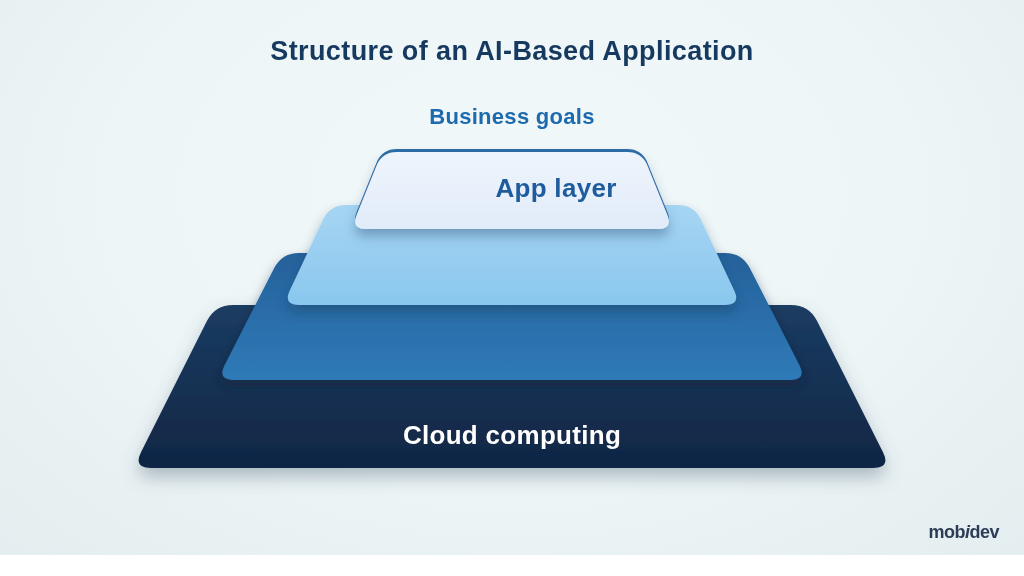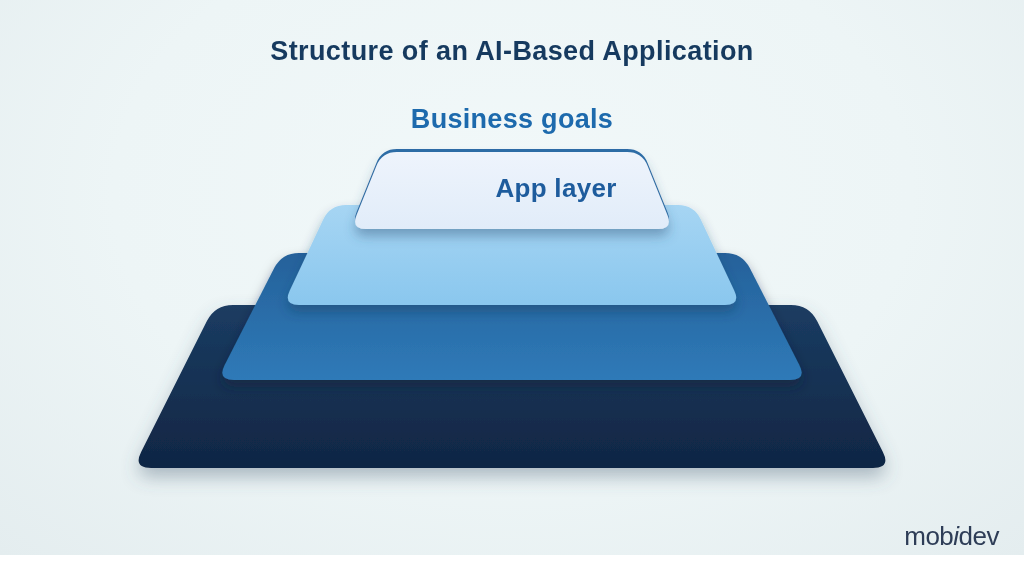--- a/index.html
+++ b/index.html
@@ -25,34 +25,34 @@
     left: 0;
     width: 100%;
     text-align: center;
     font-weight: 700;
     line-height: 1;
     white-space: nowrap;
     user-select: none;
   }
 
   .diagram-title   { top: 38px;  font-size: 27px; letter-spacing: 0.4px; color: #163a5f; }
-  .pyramid-caption { top: 106px; font-size: 27px; letter-spacing: 0.3px; color: #1d6aad; }
+  .pyramid-caption { top: 106px; font-size: 22px; letter-spacing: 0.3px; color: #1d6aad; }
 
   .layer-label       { font-size: 26px; letter-spacing: 0.3px; }
   .label-app         { top: 175px; color: #1e5c9d; padding-left: 44px; }
   .label-service     { top: 255px; color: #ffffff; }
   .label-aiml        { top: 344px; color: #ffffff; }
   .label-cloud       { top: 422px; color: #ffffff; }
 
   .logo {
     position: absolute;
     top: 523px;
     right: 25px;
-    font-size: 26px;
-    font-weight: 400;
+    font-size: 18px;
+    font-weight: 700;
     letter-spacing: -0.5px;
     color: #2e3d57;
     line-height: 1;
     user-select: none;
   }
   .logo .accent { font-style: italic; }
 </style>
 </head>
 <body>
 
@@ -103,18 +103,19 @@
   </svg>
 
   <div class="label diagram-title">Structure of an AI-Based Application</div>
 
   <div class="label pyramid-caption">Business goals</div>
 
   <div class="label layer-label label-app">App layer</div>
 
 
 
+  <div class="label layer-label label-cloud">Cloud computing</div>
 
   <div class="logo">
     <span>mob</span><span class="accent">i</span><span>dev</span>
   </div>
 
 </div>
 
 </body></html>

